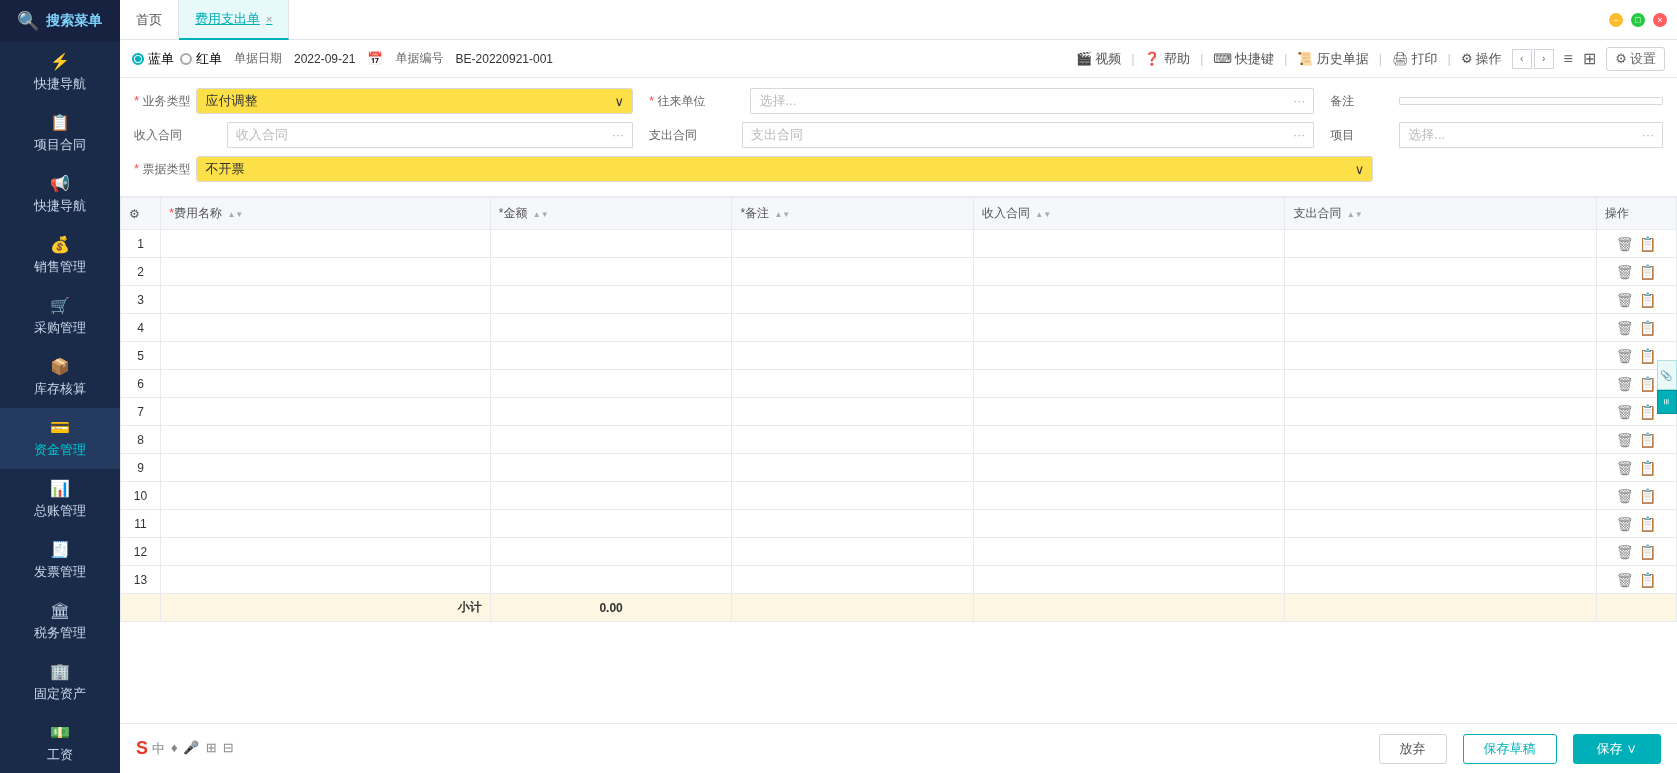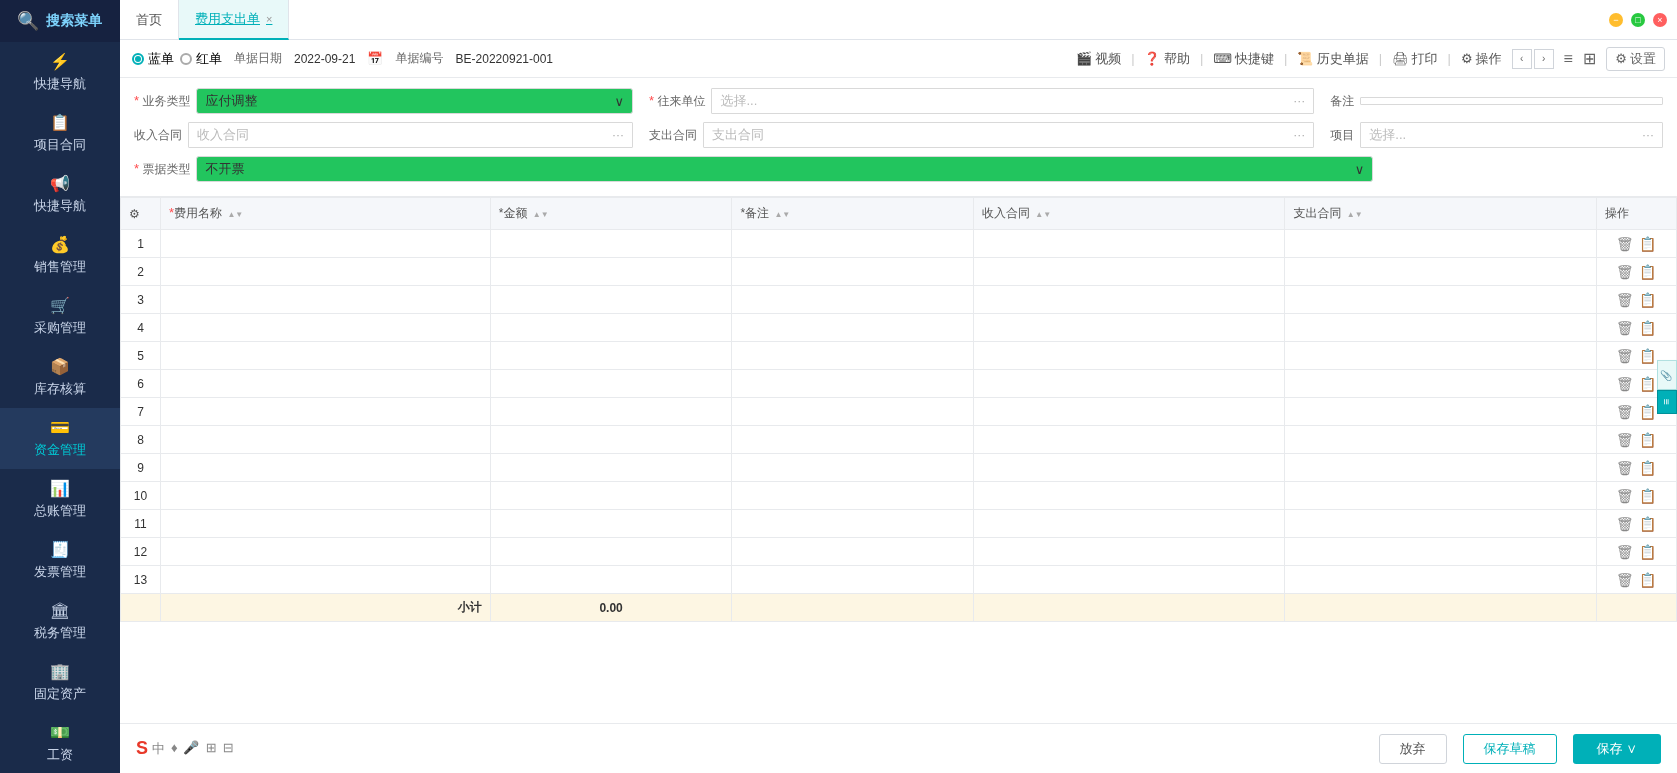--- a/index.html
+++ b/index.html
@@ -41,22 +41,22 @@
     .toolbar-icon-btn { color: #555; cursor: pointer; font-size: 13px; display: flex; align-items: center; gap: 3px; }
     .toolbar-right { margin-left: auto; display: flex; align-items: center; gap: 10px; }
     .settings-btn { background: #fff; border: 1px solid #d0d4da; border-radius: 3px; padding: 2px 8px; cursor: pointer; color: #666; font-size: 12px; display: flex; align-items: center; gap: 3px; }
 
     
     .form-area { background: #fff; padding: 10px 14px; border-bottom: 1px solid #e8eaed; }
     .form-row { display: flex; align-items: center; gap: 16px; margin-bottom: 8px; }
     .form-field { display: flex; align-items: center; gap: 6px; flex: 1; min-width: 0; }
     .form-field-label { color: #666; font-size: 12px; white-space: nowrap; }
     .required-star { color: #ff4d4f; }
-    .form-input { border: 1px solid #d9d9d9; border-radius: 1px; padding: 3px 8px; font-size: 12px; color: #333; flex: 1; min-width: 80px; background: #fff; }
-    .form-input-select { border: 1px solid #d9d9d9; border-radius: 3px; padding: 3px 8px; font-size: 12px; color: #333; background: #22c55e; min-width: 120px; display: flex; align-items: center; justify-content: space-between; cursor: pointer; }
+    .form-input { border: 1px solid #d9d9d9; border-radius: 1px; padding: 3px 8px; font-size: 12px; color: #333; flex: 1; min-width: 80px; background: #fff; margin-left: 39px; }
+    .form-input-select { border: 1px solid #d9d9d9; border-radius: 3px; padding: 3px 8px; font-size: 12px; color: #333; background: #fde047; min-width: 120px; display: flex; align-items: center; justify-content: space-between; cursor: pointer; }
     .dots-btn { color: #aaa; cursor: pointer; font-size: 12px; margin-left: 4px; }
 
     
     .table-container { flex: 1; overflow: auto; background: #fff; }
     .data-table { width: 100%; border-collapse: collapse; min-width: 900px; }
     .data-table th { background: #f5f7fa; color: #555; font-weight: normal; padding: 7px 8px; border: 1px solid #e8eaed; font-size: 12px; text-align: left; white-space: nowrap; position: sticky; top: 0; z-index: 1; }
     .data-table td { padding: 5px 8px; border: 1px solid #e8eaed; font-size: 12px; color: #333; height: 28px; }
     .th-ops { width: 80px; background: #f5f7fa; text-align: center; }
     .th-settings { width: 40px; background: #f5f7fa; text-align: center; }
     .row-num { text-align: center; color: #999; width: 40px; }

